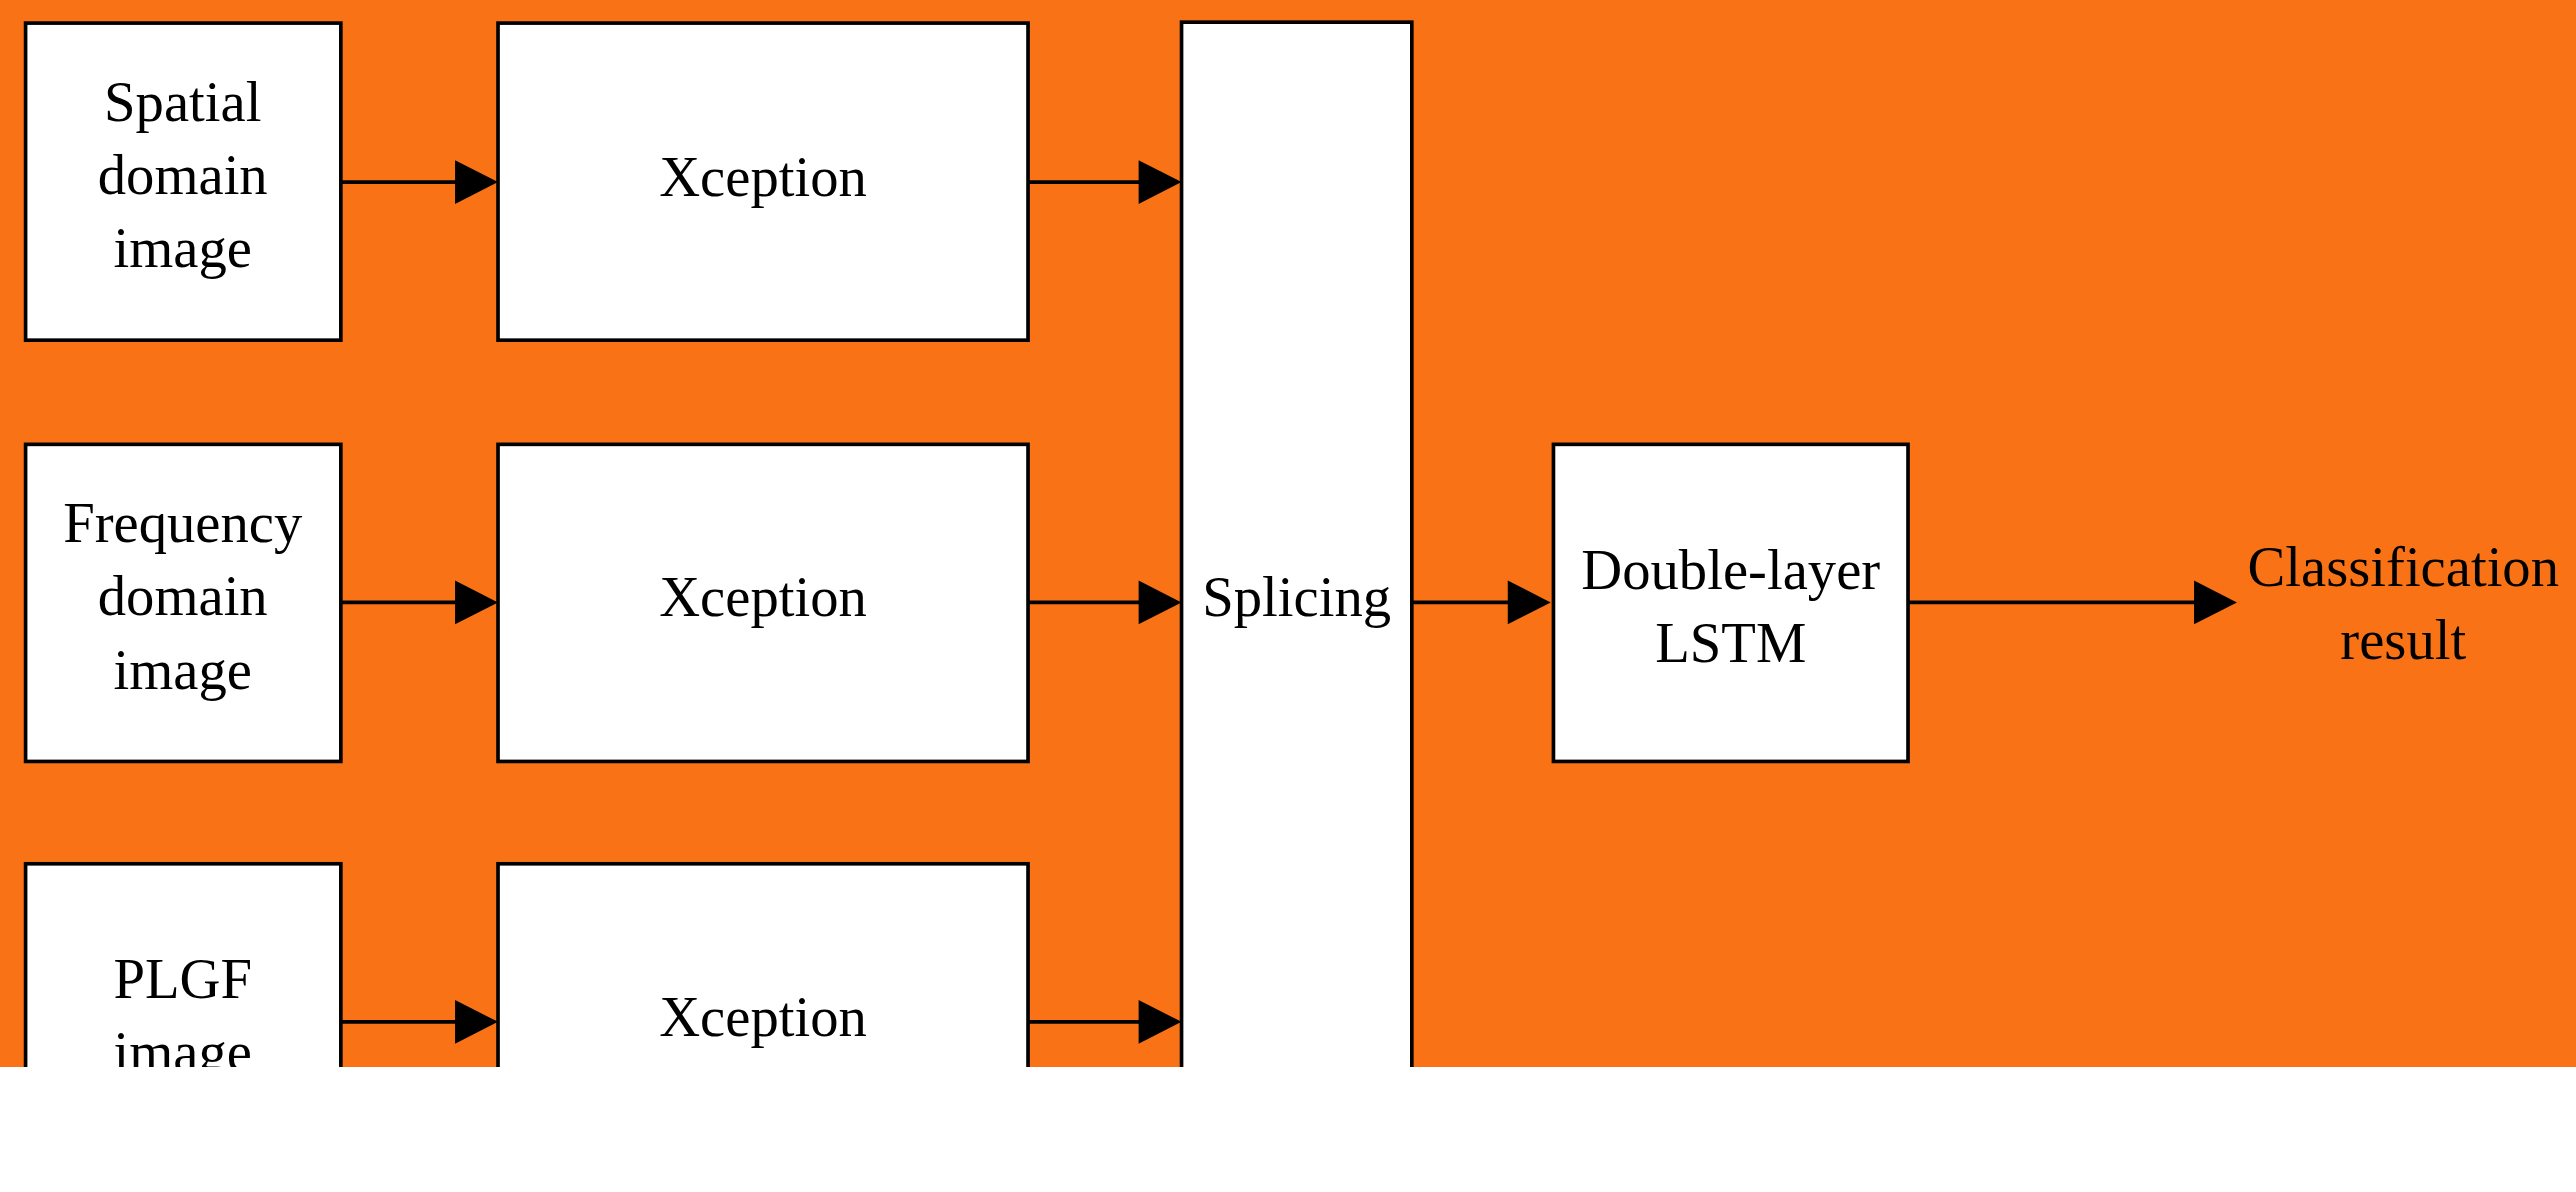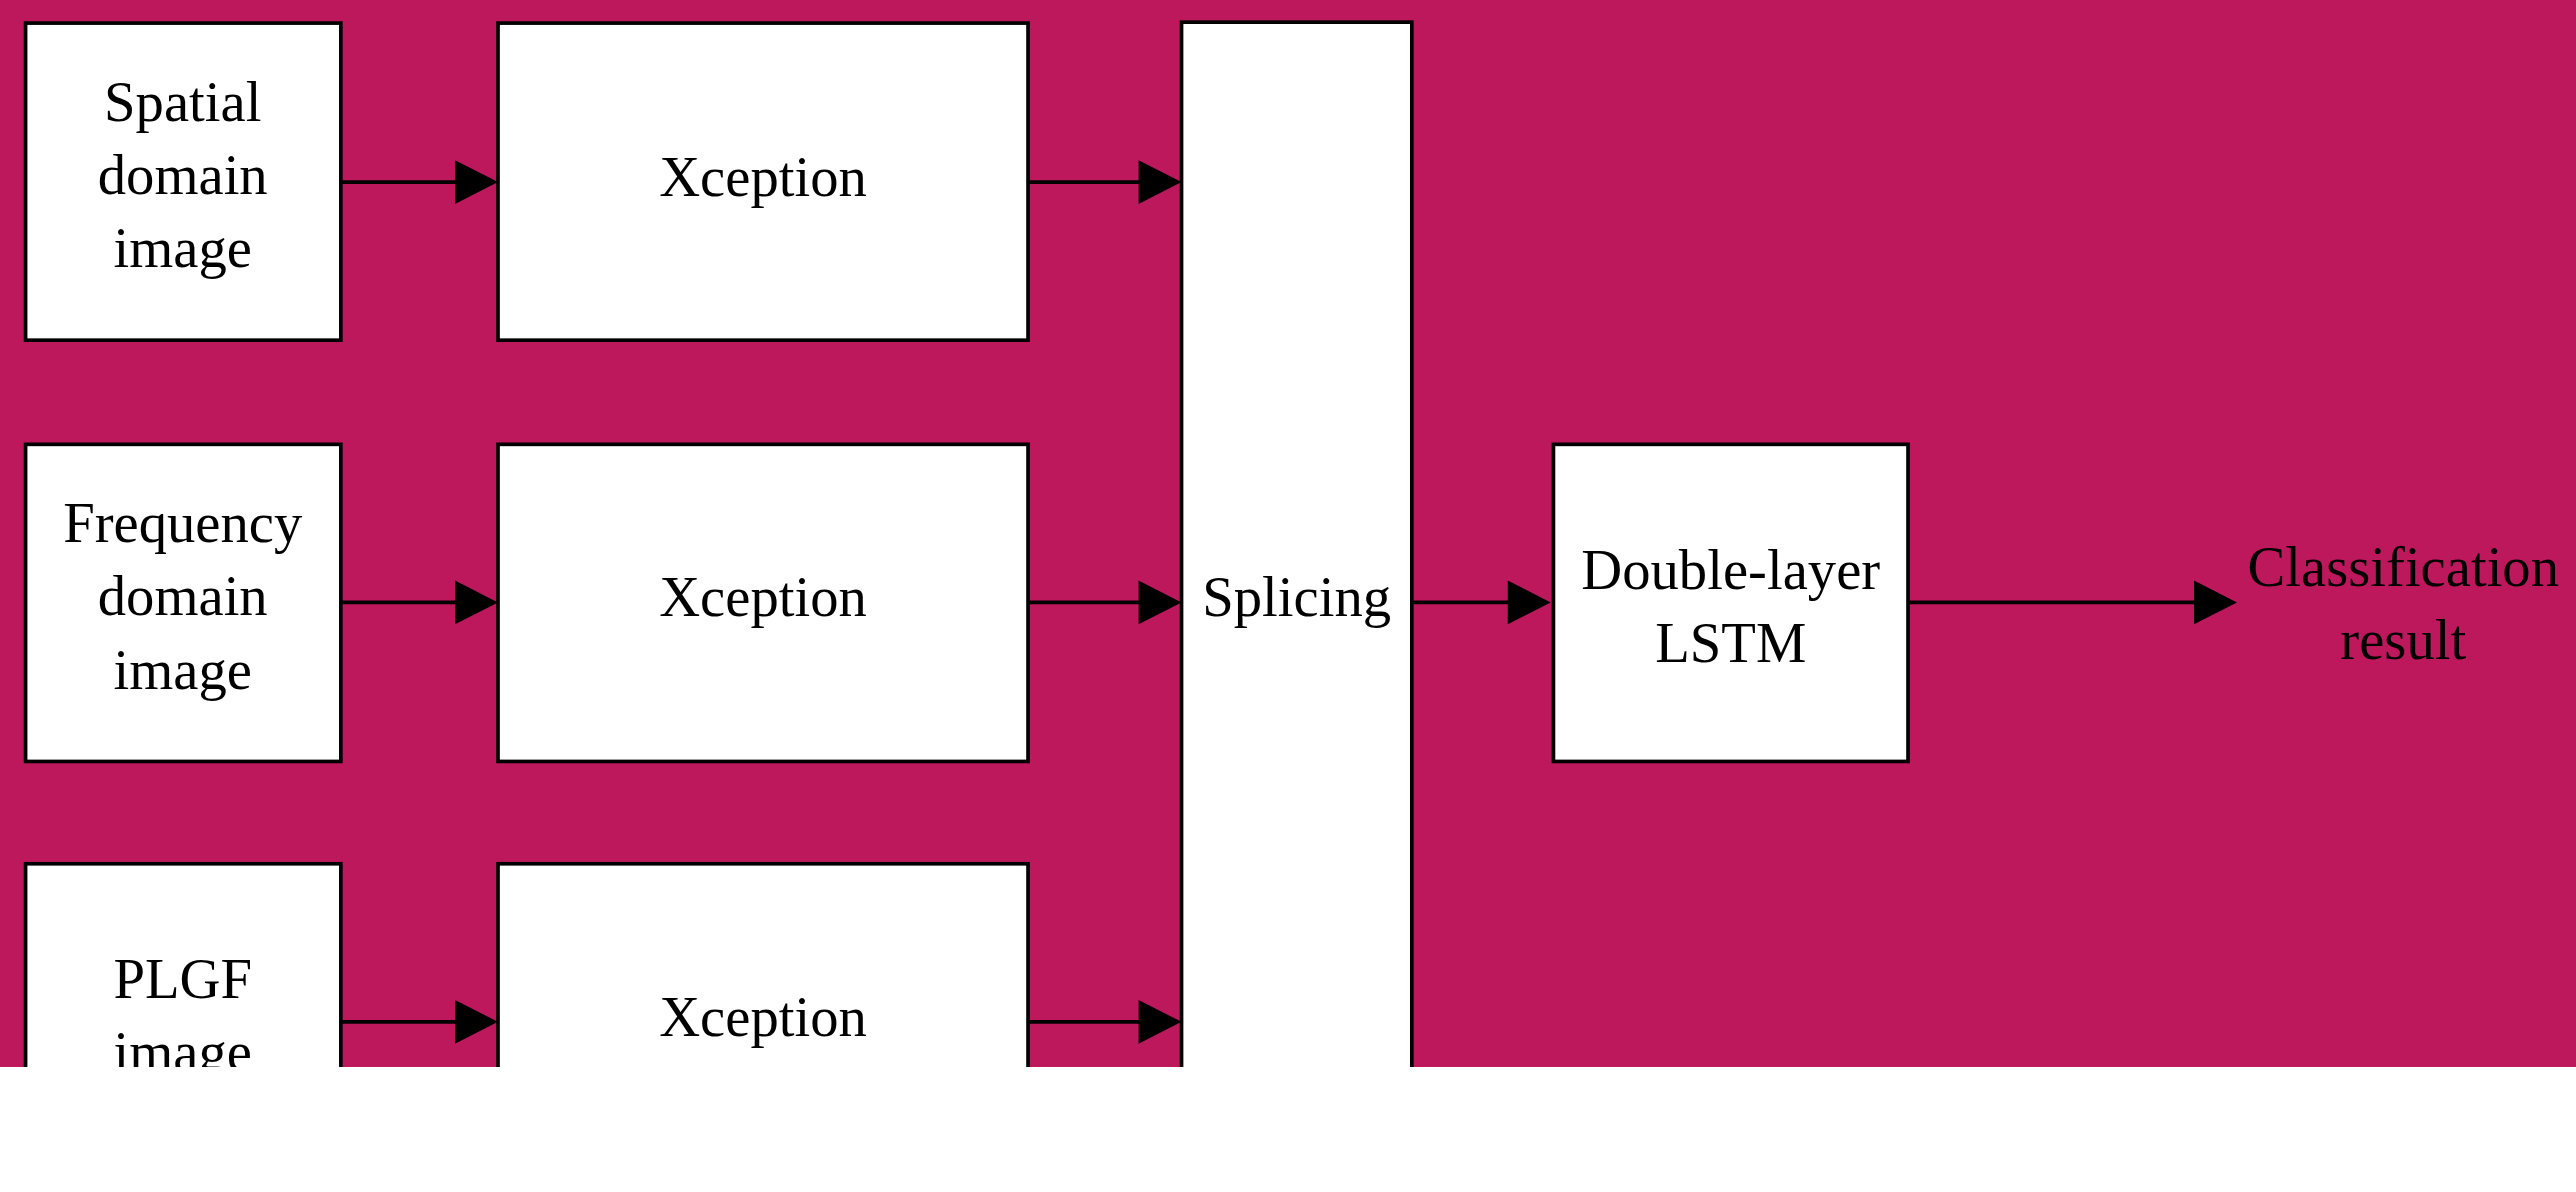--- a/index.html
+++ b/index.html
@@ -7,21 +7,21 @@
     padding: 0;
     background: #ffffff;
   }
   body {
     font-family: "Liberation Serif", "DejaVu Serif", serif;
   }
   #diagram-root {
     position: relative;
     width: 2576px;
     height: 1067px;
-    background: #be185d;
+    background: #f97316;
     overflow: hidden;
   }
   #flow-svg {
     position: absolute;
     top: 0;
     left: 0;
     width: 2576px;
     height: 1193px;
     display: block;
   }

